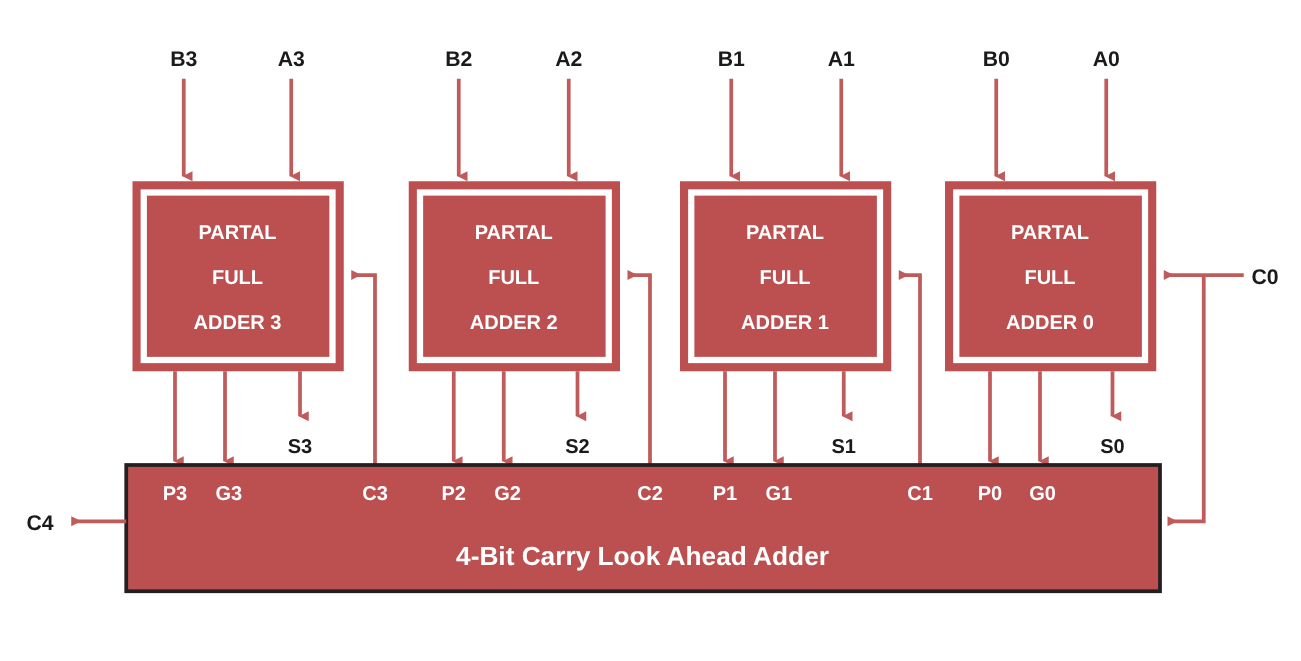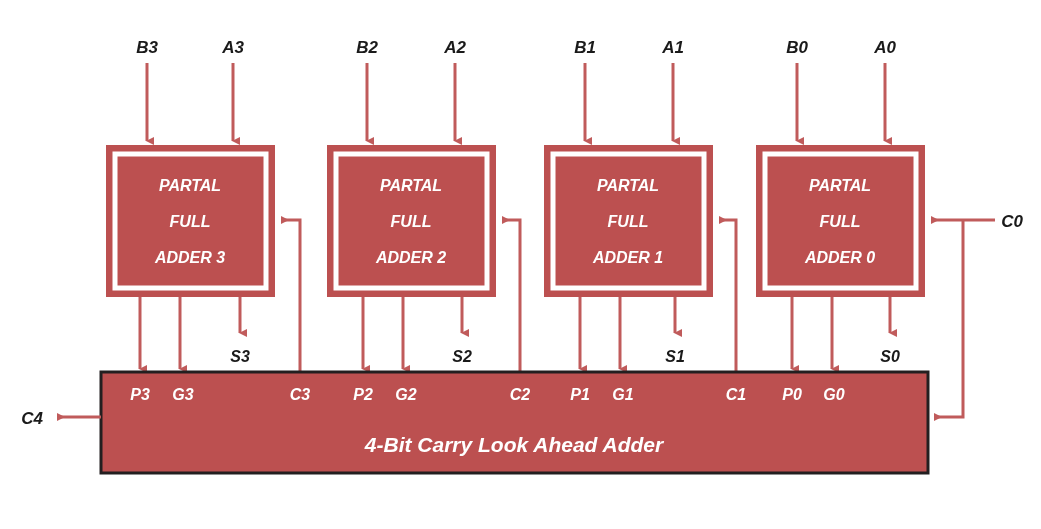--- a/index.html
+++ b/index.html
@@ -11,21 +11,20 @@
     width: 1041px;
     height: 529px;
     overflow: hidden;
     font-family: "Liberation Sans", sans-serif;
   }
   #diagram-root {
     position: relative;
     width: 1041px;
     height: 529px;
     background: #ffffff;
-    font-style: italic;
   }
   svg#cla-diagram {
     display: block;
     width: 1041px;
     height: 529px;
   }
   .io-label {
     font-family: "Liberation Sans", sans-serif;
     font-size: 17px;
     font-weight: 700;

